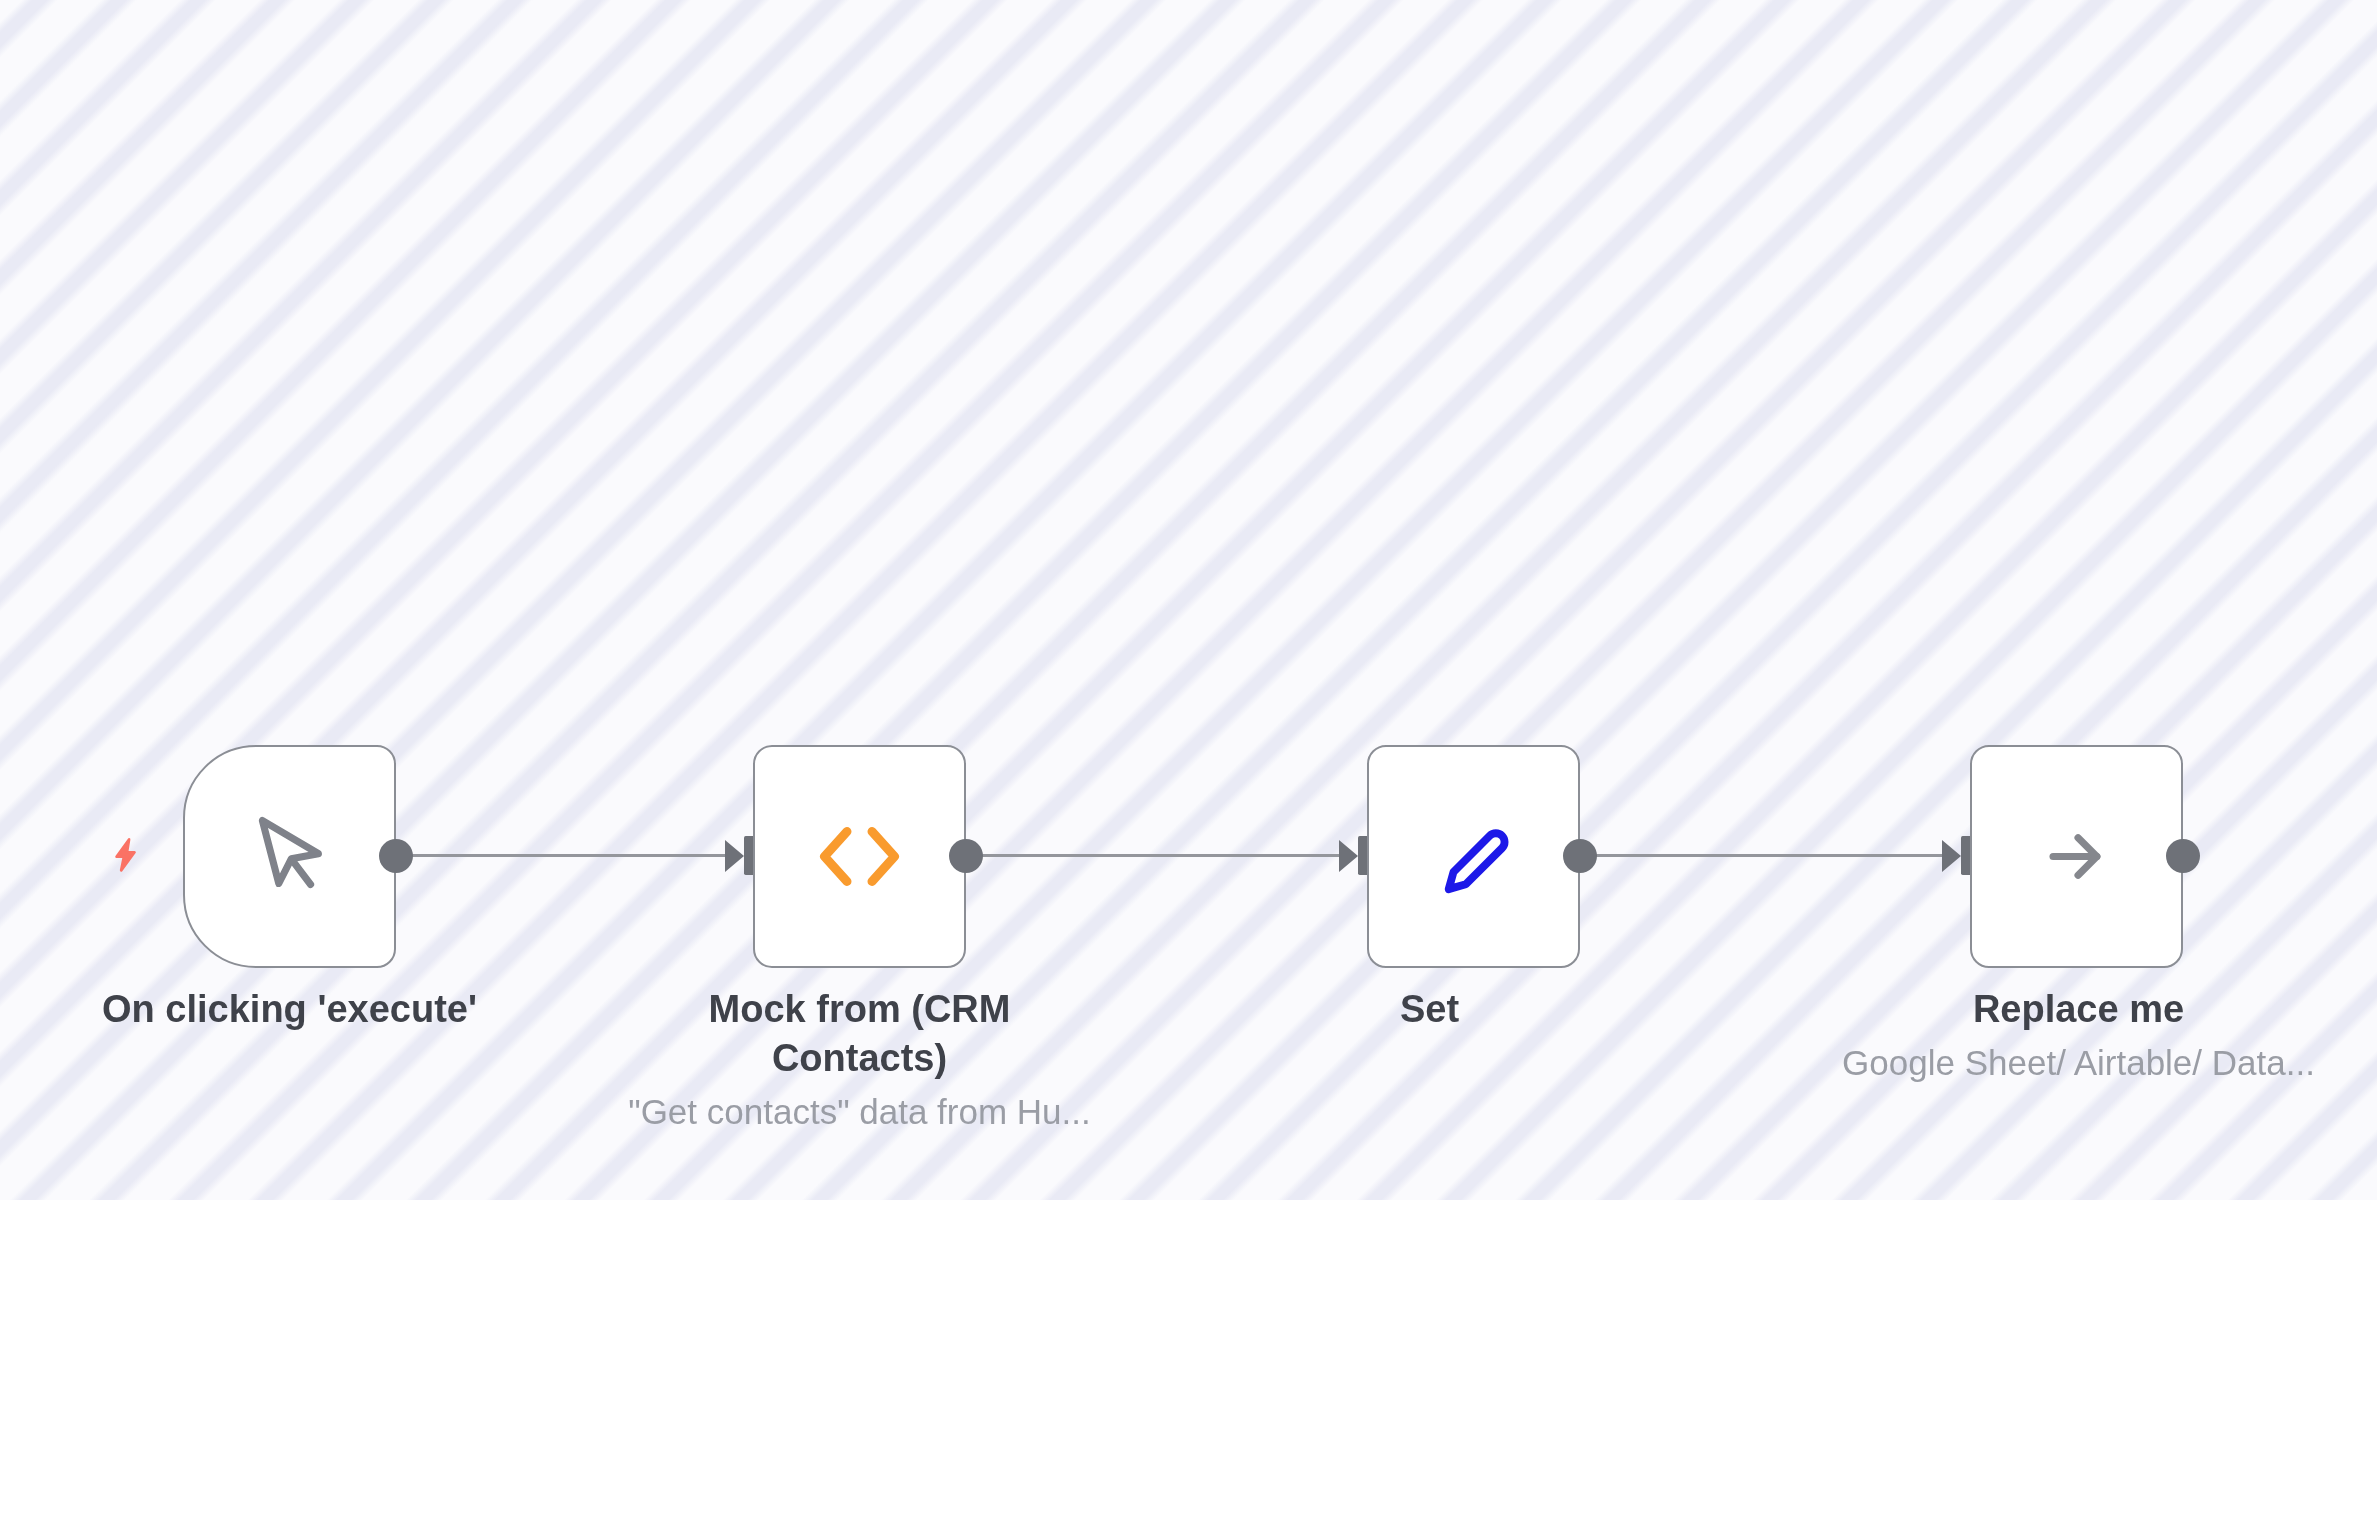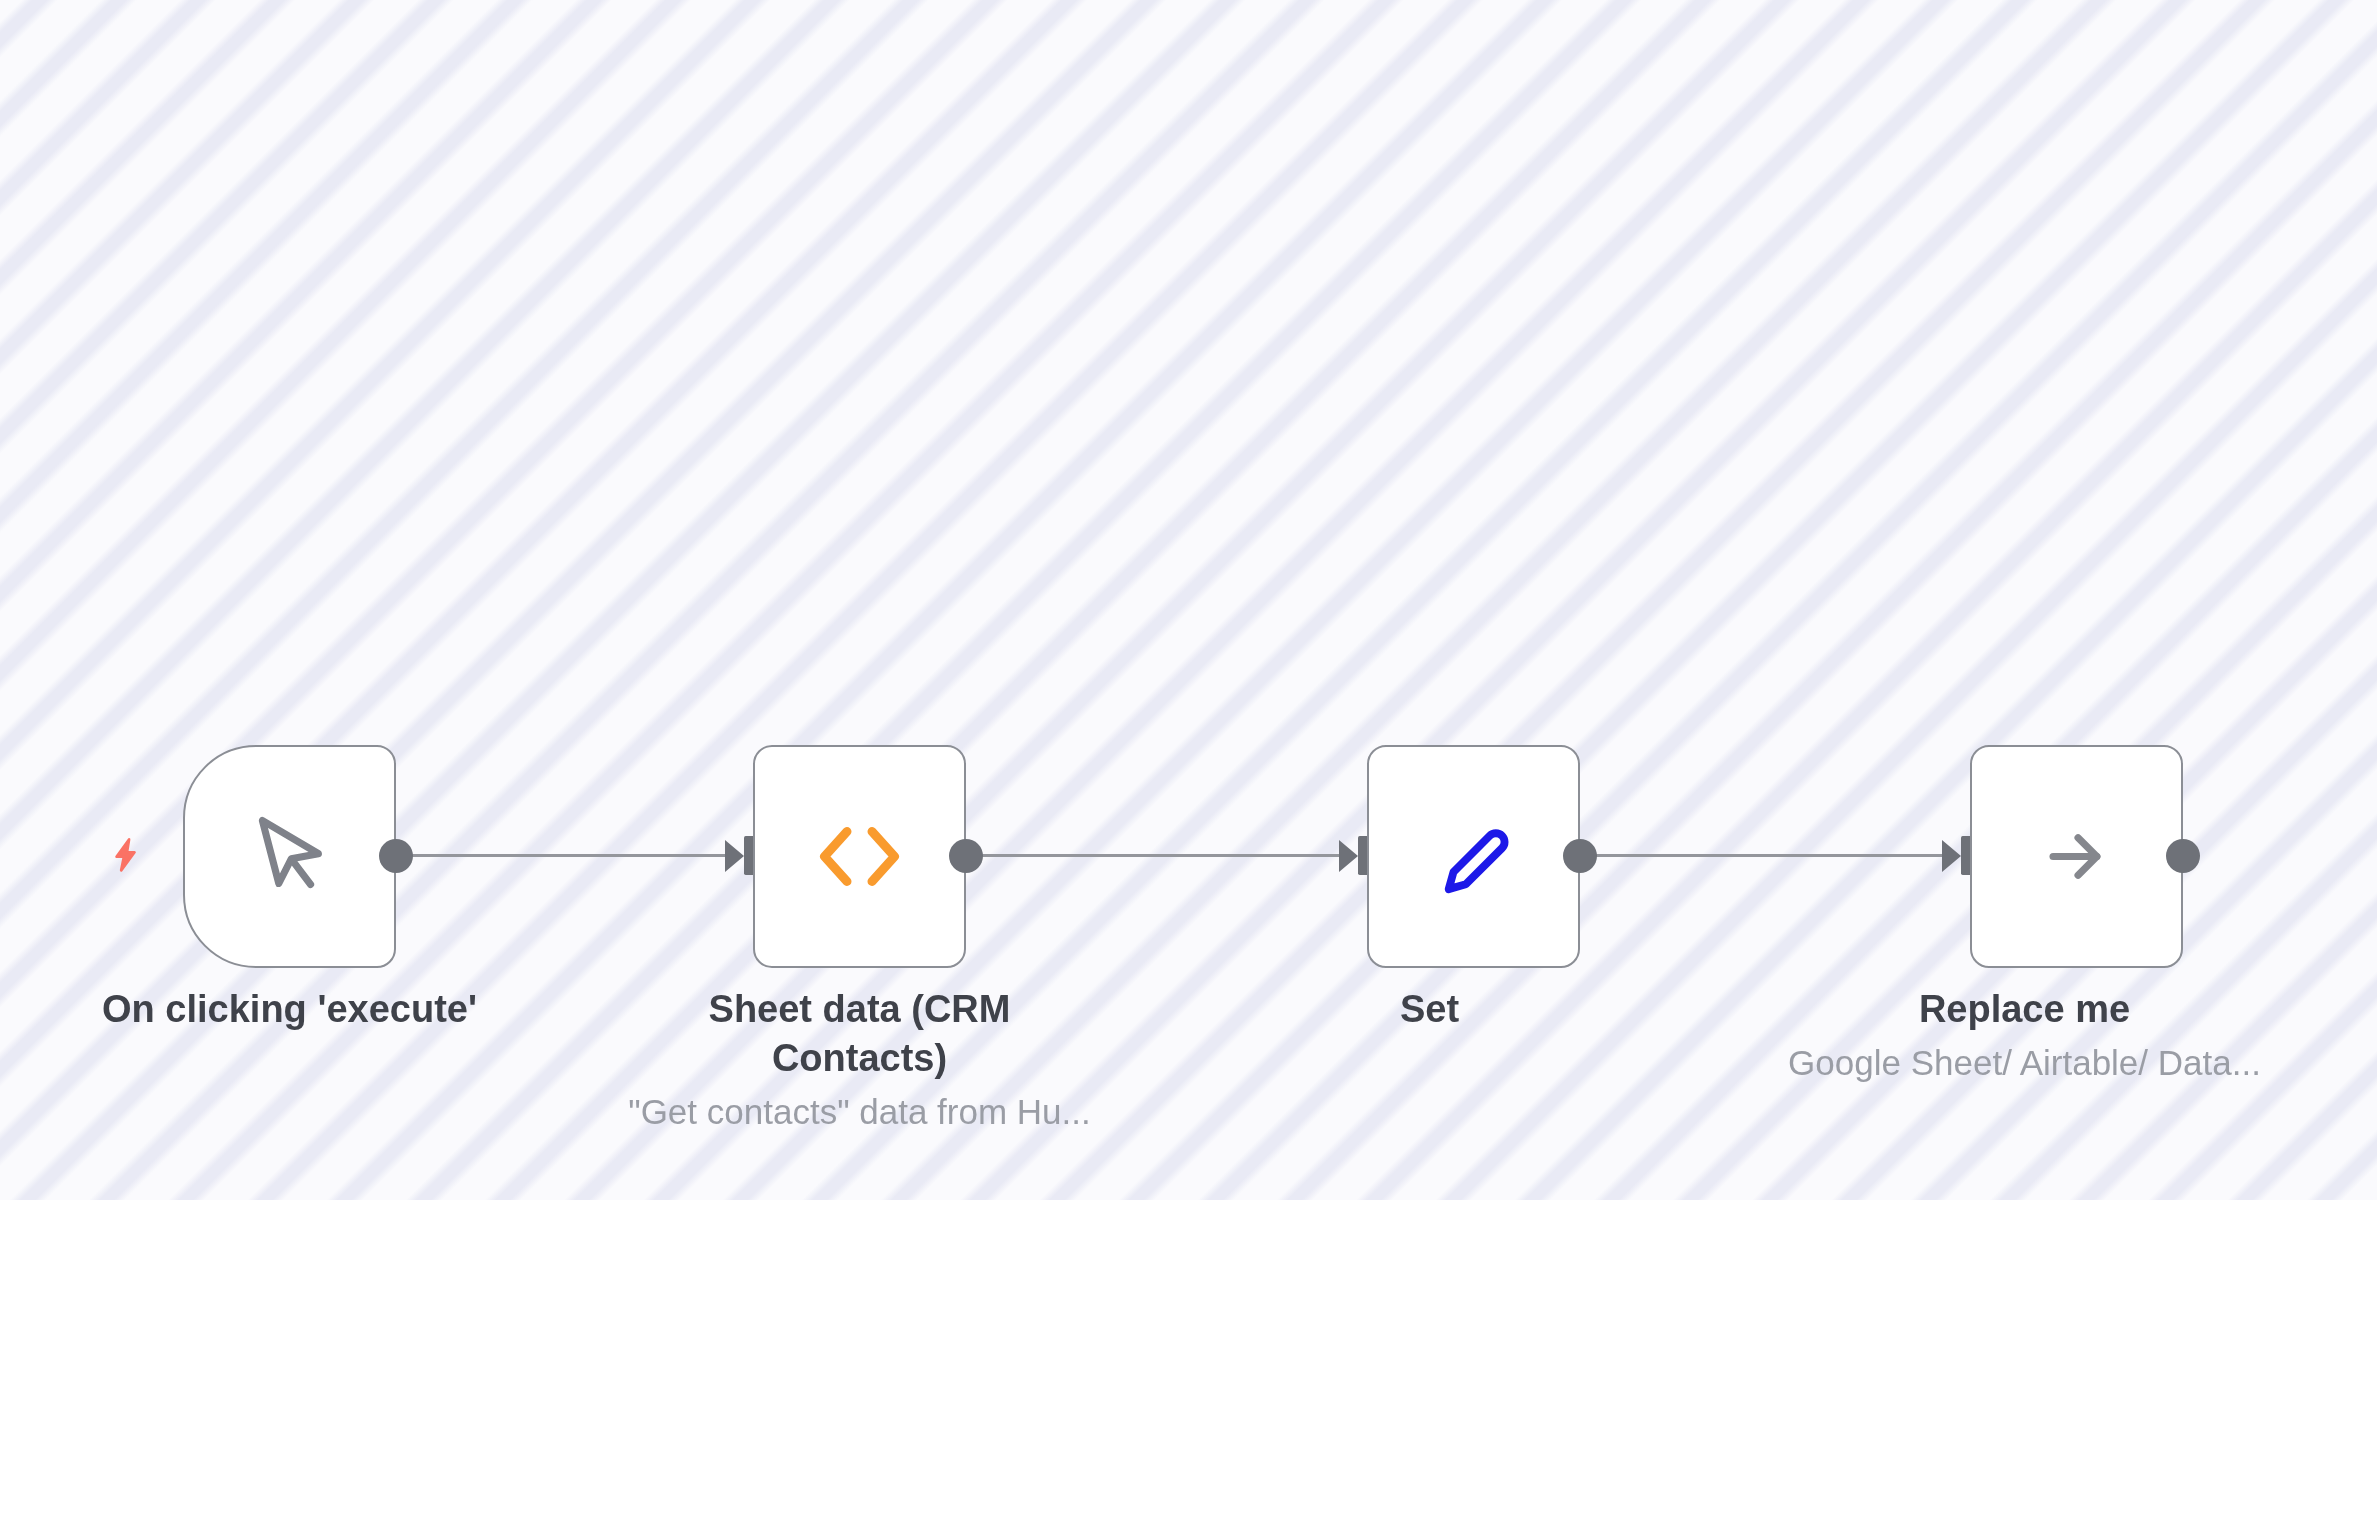--- a/index.html
+++ b/index.html
@@ -107,21 +107,21 @@
   
   .node-label {
     position: absolute;
     top: 985px;
     width: 545px;
     text-align: center;
   }
   .node-label.l1 { left: 17px; }
   .node-label.l2 { left: 587px; }
   .node-label.l3 { left: 1157px; }
-  .node-label.l4 { left: 1752px; }
+  .node-label.l4 { left: 1806px; }
   .node-title {
     display: inline-block;
     font-size: 38px;
     font-weight: 600;
     color: #3f424a;
     line-height: 49px;
     letter-spacing: 0px;
   }
   .node-label.l2 .node-title { max-width: 408px; }
   .node-subtitle {
@@ -183,21 +183,21 @@
       <path d="M12.5 6l6 6-6 6" fill="none" stroke="#85878d" stroke-width="2.3" stroke-linecap="round" stroke-linejoin="round"></path>
     </svg>
   </div>
   <div class="out-dot o4"></div>
 
   <div class="node-label l1">
     <span class="node-title">On clicking 'execute'</span>
     
   </div>
   <div class="node-label l2">
-    <span class="node-title">Sheet data (CRM Contacts)</span>
+    <span class="node-title">Mock from (CRM Contacts)</span>
     <span class="node-subtitle">"Get contacts" data from Hu...</span>
   </div>
   <div class="node-label l3">
     <span class="node-title">Set</span>
     
   </div>
   <div class="node-label l4">
     <span class="node-title">Replace me</span>
     <span class="node-subtitle">Google Sheet/ Airtable/ Data...</span>
   </div>

